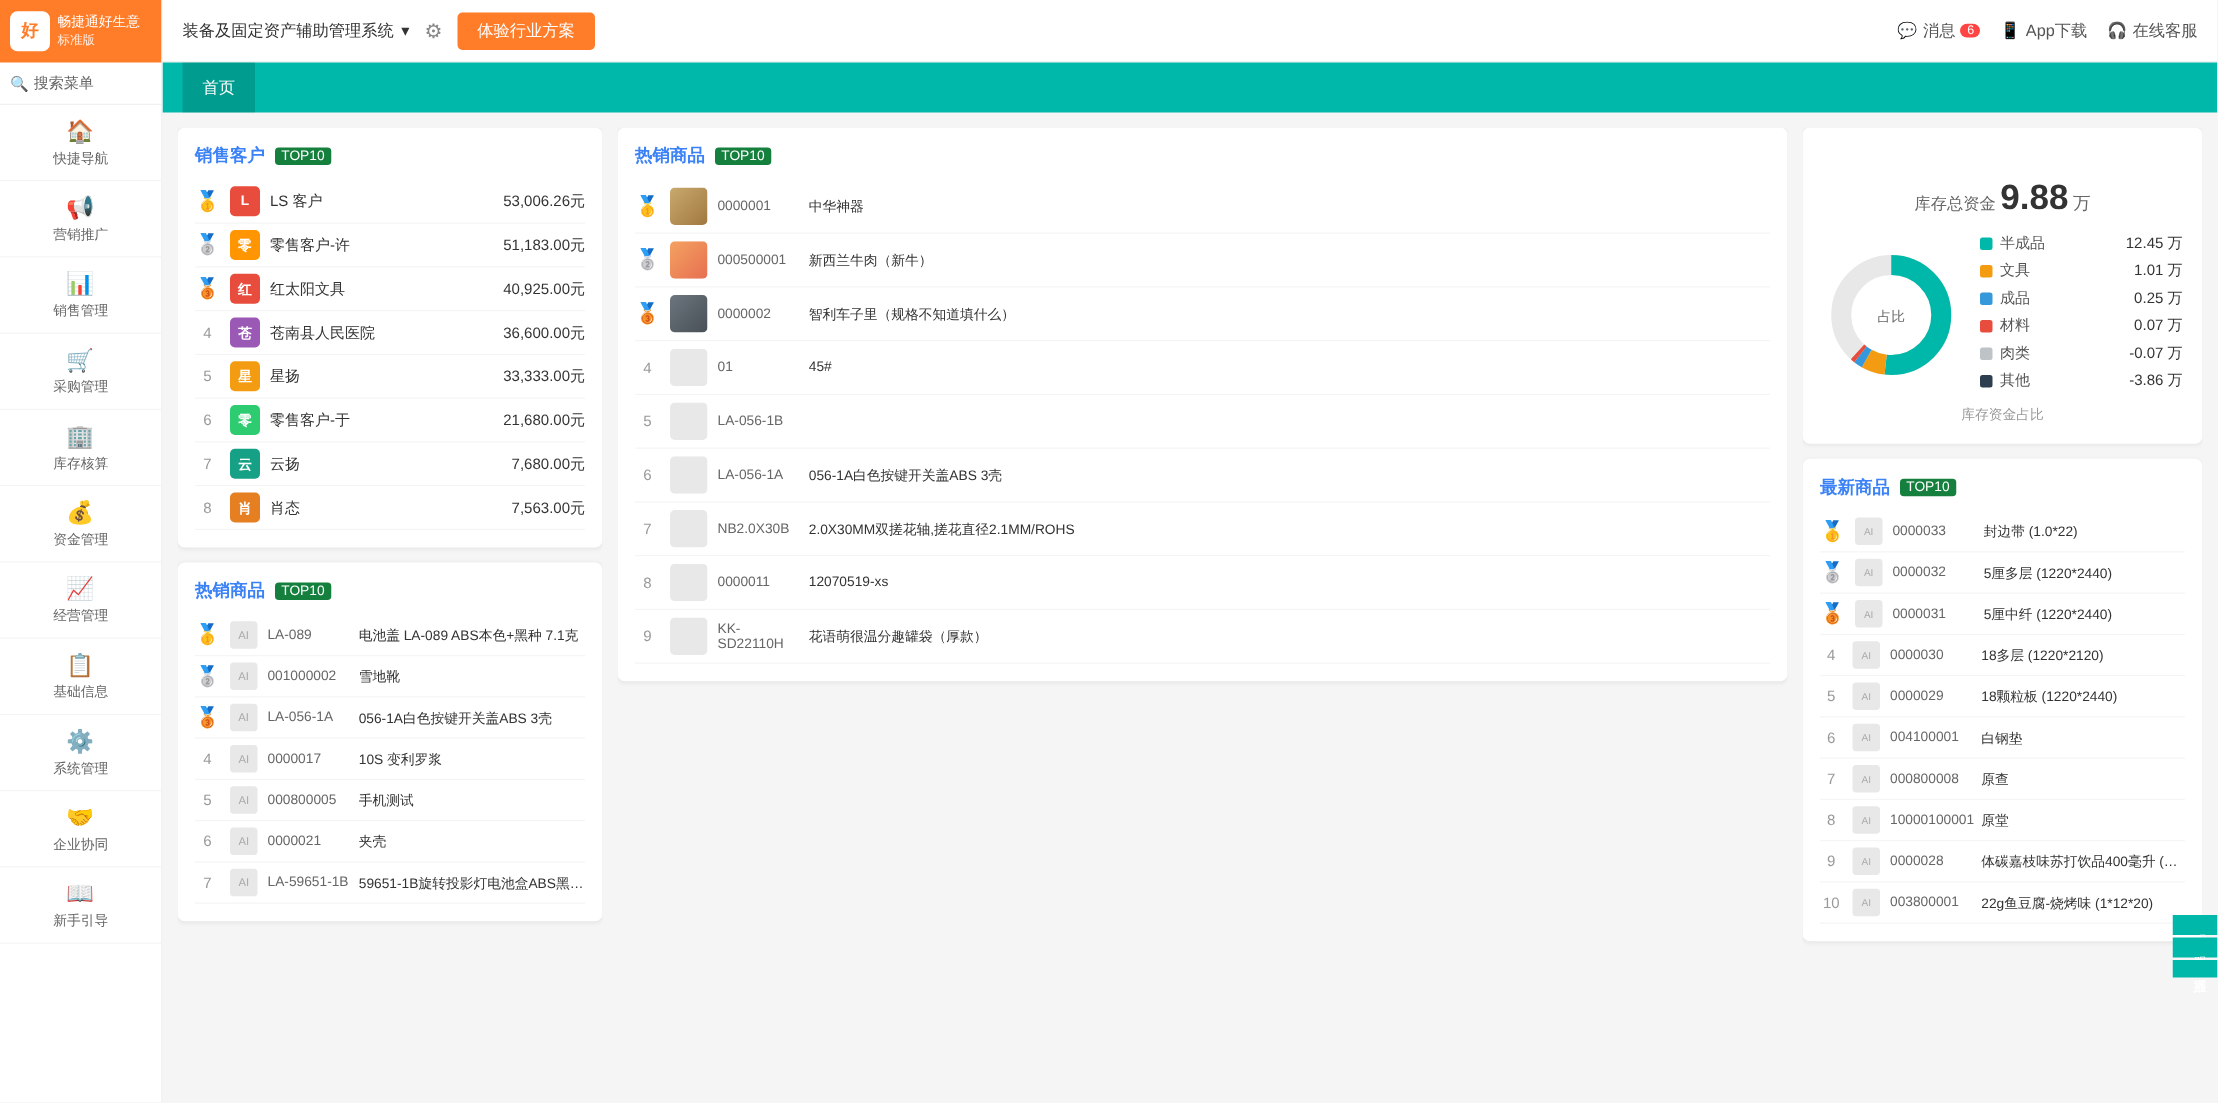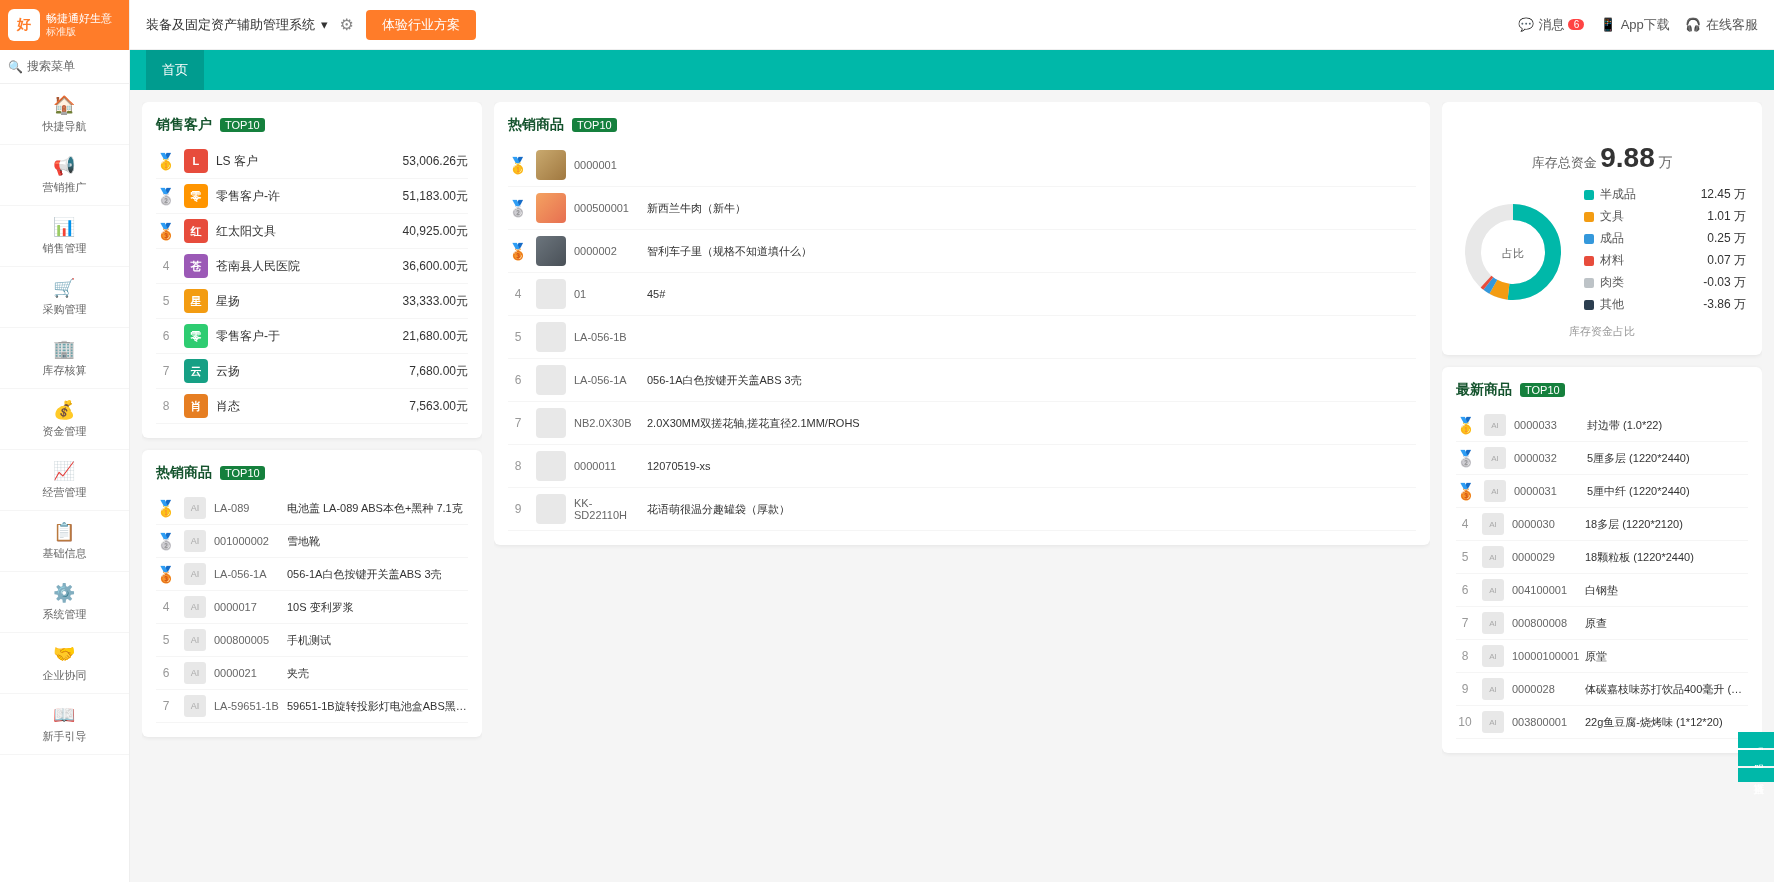--- a/index.html
+++ b/index.html
@@ -344,21 +344,21 @@
       gap: 12px;
       overflow-y: auto;
     }
 
     .section-header {
       display: flex;
       align-items: center;
       gap: 8px;
       margin-bottom: 10px;
     }
-    .section-title { font-size: 14px; font-weight: bold; color: #14532d; }
+    .section-title { font-size: 14px; font-weight: bold; color: #3b82f6; }
     .section-badge { background: #15803d; color: #fff; font-size: 11px; padding: 1px 5px; border-radius: 3px; }
 
     .truncate { overflow: hidden; text-overflow: ellipsis; white-space: nowrap; }
   </style>
 </head>
 <body>
 
 <div class="sidebar">
   <div class="sidebar-logo">
     <div class="sidebar-logo-icon">好</div>
@@ -590,20 +590,21 @@
           <span class="section-badge">TOP10</span>
         </div>
         <div>
 
           <div class="hot-product-row">
             <span class="medal">🥇</span>
             <div class="hot-thumb">
               <div class="hot-thumb-img" style="background:linear-gradient(135deg,#c9a96e,#a07840);"></div>
             </div>
             <span class="hot-code">0000001</span>
+            <span class="hot-name">中华神器</span>
           </div>
 
           <div class="hot-product-row">
             <span class="medal">🥈</span>
             <div class="hot-thumb">
               <div class="hot-thumb-img" style="background:linear-gradient(135deg,#f4a261,#e76f51);"></div>
             </div>
             <span class="hot-code">000500001</span>
             <span class="hot-name">新西兰牛肉（新牛）</span>
           </div>
@@ -714,21 +715,21 @@
               <span class="legend-value">0.25 万</span>
             </div>
             <div class="legend-item">
               <div class="legend-dot" style="background:#e74c3c;"></div>
               <span class="legend-label">材料</span>
               <span class="legend-value">0.07 万</span>
             </div>
             <div class="legend-item">
               <div class="legend-dot" style="background:#bdc3c7;"></div>
               <span class="legend-label">肉类</span>
-              <span class="legend-value">-0.03 万</span>
+              <span class="legend-value">-0.07 万</span>
             </div>
             <div class="legend-item">
               <div class="legend-dot" style="background:#2c3e50;"></div>
               <span class="legend-label">其他</span>
               <span class="legend-value">-3.86 万</span>
             </div>
           </div>
         </div>
         <div class="inventory-sub-label">库存资金占比</div>
       </div>

